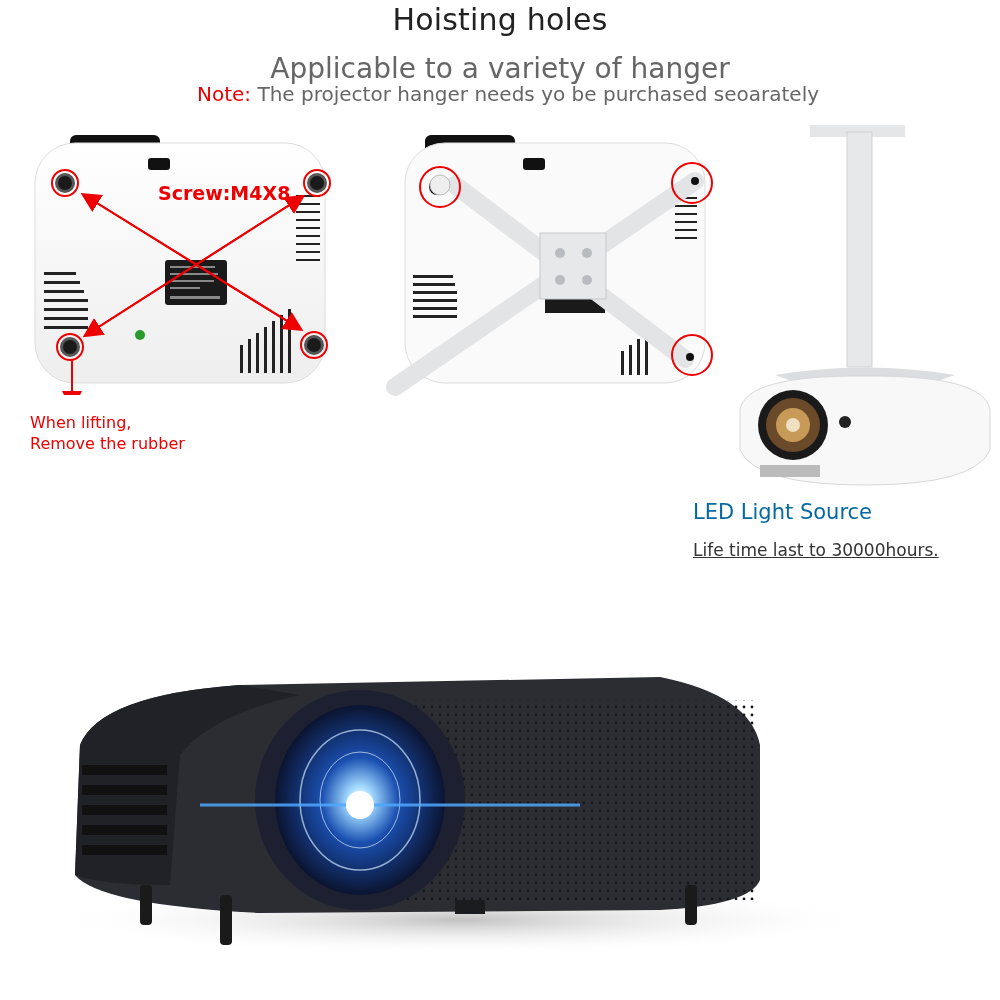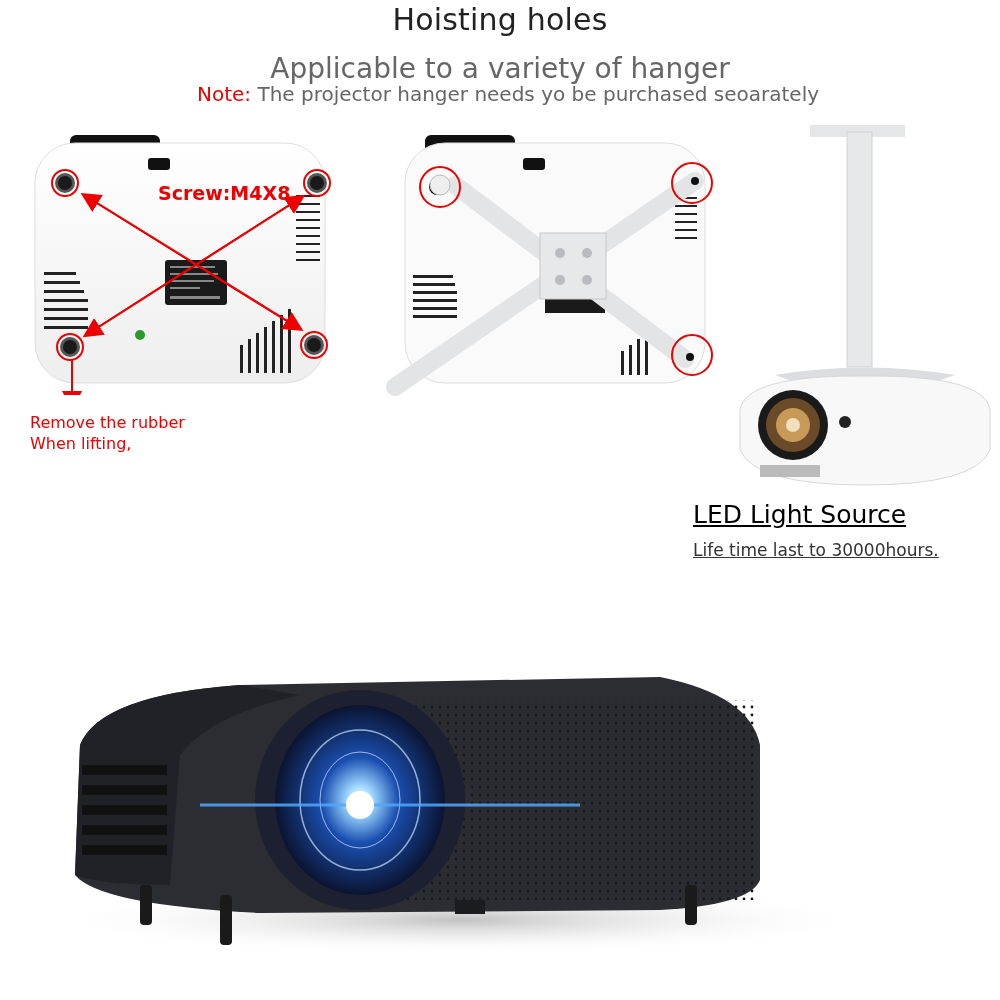--- a/index.html
+++ b/index.html
@@ -5,21 +5,21 @@
   html, body { margin:0; padding:0; }
   body { width:1000px; height:1000px; background:#ffffff; position:relative; overflow:hidden;
          font-family:"DejaVu Sans", sans-serif; }
   .abs { position:absolute; }
   .title { left:0; width:1000px; top:2px; text-align:center; font-size:30px; color:#222; font-weight:400; letter-spacing:0.2px; }
   .sub { left:0; width:1000px; top:52px; text-align:center; font-size:28px; color:#666; }
   .note { left:0; width:1000px; top:82px; text-align:center; font-size:20px; color:#666;margin-left:8px; }
   .note .lbl { color:#ee0000; }
   .lift { left:30px; top:412px; font-size:16px; line-height:21px; color:#ee0000; width:220px; }
   .screw { left:158px; top:170px; font-size:19px; color:#ee0000; font-weight:bold;margin-top:12px; }
-  .led-title { left:693px; top:500px; font-size:25px; color:#000000;text-decoration:underline; }
+  .led-title { left:693px; top:500px; font-size:21px; color:#0369a1; }
   .led-sub { left:693px; top:540px; font-size:17px; color:#333;text-decoration:underline; }
   svg { display:block; }
 </style>
 </head>
 <body>
 
 <div class="abs title">Hoisting holes</div>
 <div class="abs sub">Applicable to a variety of hanger</div>
 <div class="abs note"><span class="lbl">Note:</span><span> The projector hanger needs yo be purchased seoarately</span></div>
 
@@ -94,22 +94,22 @@
       <line x1="270" y1="204" x2="54" y2="70" marker-end="url(#ah)"></line>
       <line x1="54" y1="70" x2="270" y2="204" marker-end="url(#ah)"></line>
       <line x1="56" y1="210" x2="272" y2="72" marker-end="url(#ah)"></line>
       <line x1="272" y1="72" x2="56" y2="210" marker-end="url(#ah)"></line>
       <line x1="42" y1="235" x2="42" y2="282" marker-end="url(#ah)"></line>
     </g>
   </svg>
 </div>
 <div class="abs screw">Screw:M4X8</div>
 <div class="abs lift">
+  <div>When lifting,</div>
   <div>Remove the rubber</div>
-  <div>When lifting,</div>
 </div>
 
 <div class="abs" style="left:375px;top:125px;">
   <svg width="340" height="275" viewBox="0 0 340 275">
     <rect x="50" y="10" width="90" height="22" rx="6" fill="#111"></rect>
     <rect x="30" y="18" width="300" height="240" rx="40" fill="#fafafa" stroke="#ddd"></rect>
     <rect x="148" y="33" width="22" height="12" rx="3" fill="#111"></rect>
     <g fill="#222">
       <rect x="38" y="150" width="40" height="3"></rect>
         <rect x="38" y="158" width="42" height="3"></rect>

